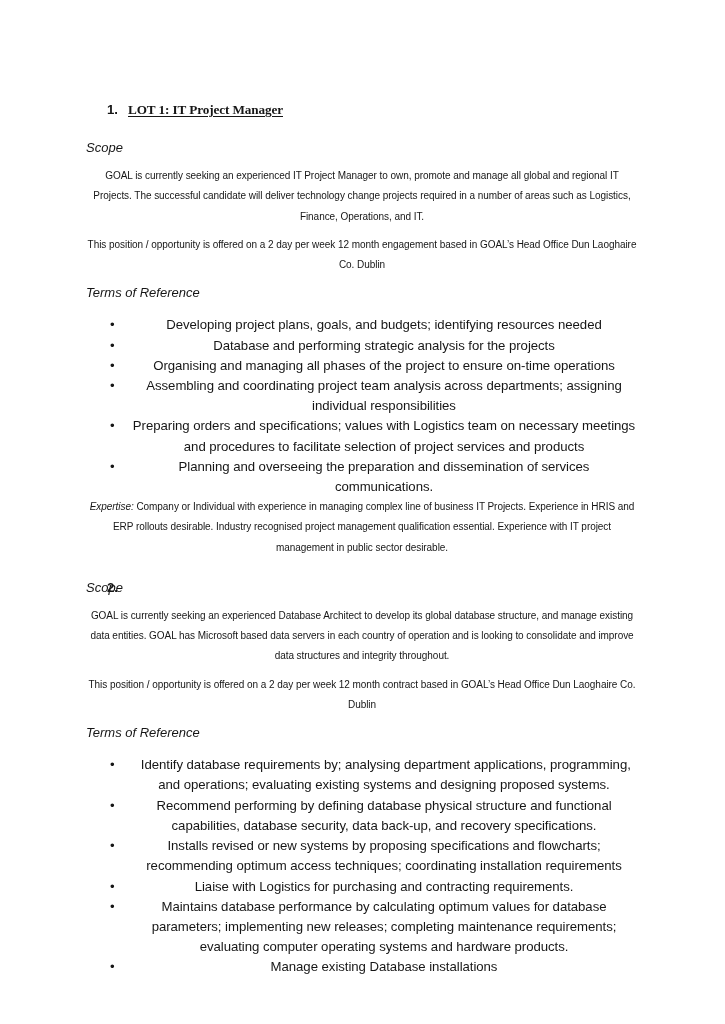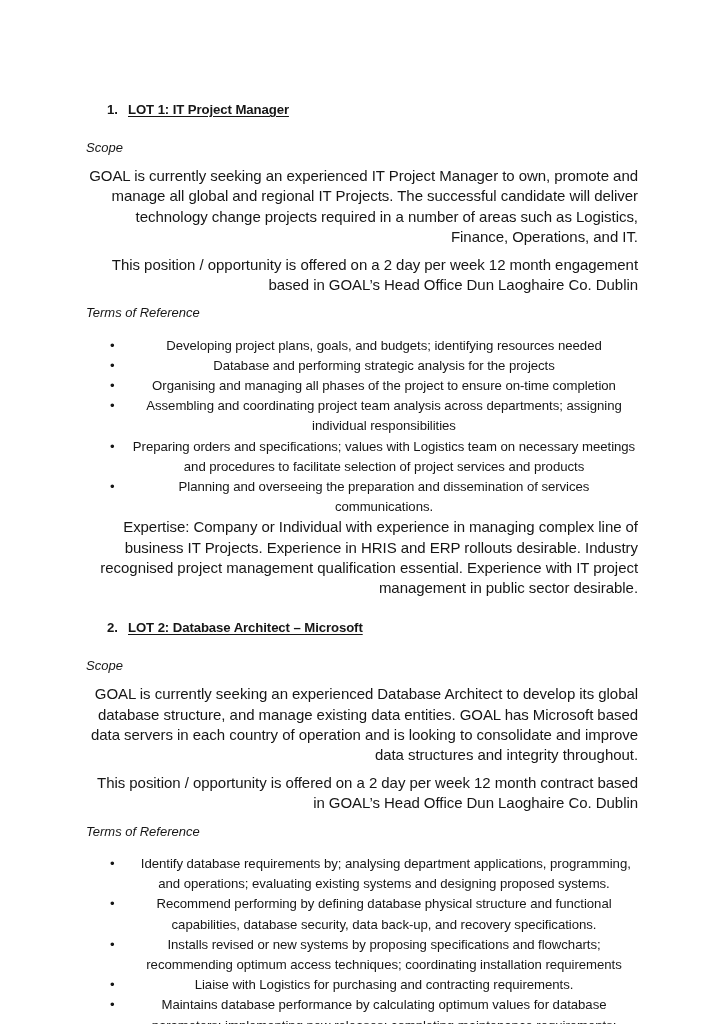--- a/index.html
+++ b/index.html
@@ -40,31 +40,33 @@
   .lot-heading .lot-num {
     position: absolute;
     left: 21px;
     top: 0;
     font-weight: bold;
     text-decoration: none;
   }
   .lot-heading .lot-title {
     text-decoration: underline;
     text-underline-offset: 2px;
+    font-family: Liberation Serif, serif;
   }
 
   
   p.para {
-    font-size: 15px;
+    font-size: 10px;
     line-height: 20.2px;
     margin: 0 0 8px 0;
-    text-align: right;
+    text-align: center;
     letter-spacing: -0.05px;
   }
   .label-italic {
+    font-style: italic;
   }
   p.section-label {
     font-size: 13px;
     font-style: italic;
     line-height: 20.2px;
     margin: 0 0 8px 0;
   }
 
   
   .sp-before-lot2 { margin-top: 20px; }
@@ -121,21 +123,21 @@
         <li>
           <span class="bullet-dot">•</span>
           <span class="bullet-text">Developing project plans, goals, and budgets; identifying resources needed</span>
         </li>
         <li>
           <span class="bullet-dot">•</span>
           <span class="bullet-text">Database and performing strategic analysis for the projects</span>
         </li>
         <li>
           <span class="bullet-dot">•</span>
-          <span class="bullet-text">Organising and managing all phases of the project to ensure on-time completion</span>
+          <span class="bullet-text">Organising and managing all phases of the project to ensure on-time operations</span>
         </li>
         <li>
           <span class="bullet-dot">•</span>
           <span class="bullet-text">Assembling and coordinating project team analysis across departments; assigning individual responsibilities</span>
         </li>
         <li>
           <span class="bullet-dot">•</span>
           <span class="bullet-text">Preparing orders and specifications; values with Logistics team on necessary meetings and procedures to facilitate selection of project services and products</span>
         </li>
         <li>
@@ -144,21 +146,20 @@
         </li>
       </ul>
 
       <p class="para sp-after-list"><span class="label-italic">Expertise:</span><span> Company or Individual with experience in managing complex line of business IT Projects. Experience in HRIS and ERP rollouts desirable. Industry recognised project management qualification essential. Experience with IT project management in public sector desirable.</span></p>
     </div>
 
     <div class="sp-before-lot2">
 
       <div class="lot-heading">
         <span class="lot-num">2.</span>
-        <span class="lot-title">LOT 2: Database Architect – Microsoft</span>
       </div>
 
       <p class="section-label">Scope</p>
 
       <p class="para">GOAL is currently seeking an experienced Database Architect to develop its global database structure, and manage existing data entities. GOAL has Microsoft based data servers in each country of operation and is looking to consolidate and improve data structures and integrity throughout.</p>
       <p class="para">This position / opportunity is offered on a 2 day per week 12 month contract based in GOAL’s Head Office Dun Laoghaire Co. Dublin</p>
 
       <p class="section-label">Terms of Reference</p>
 
       <ul class="bullets">

